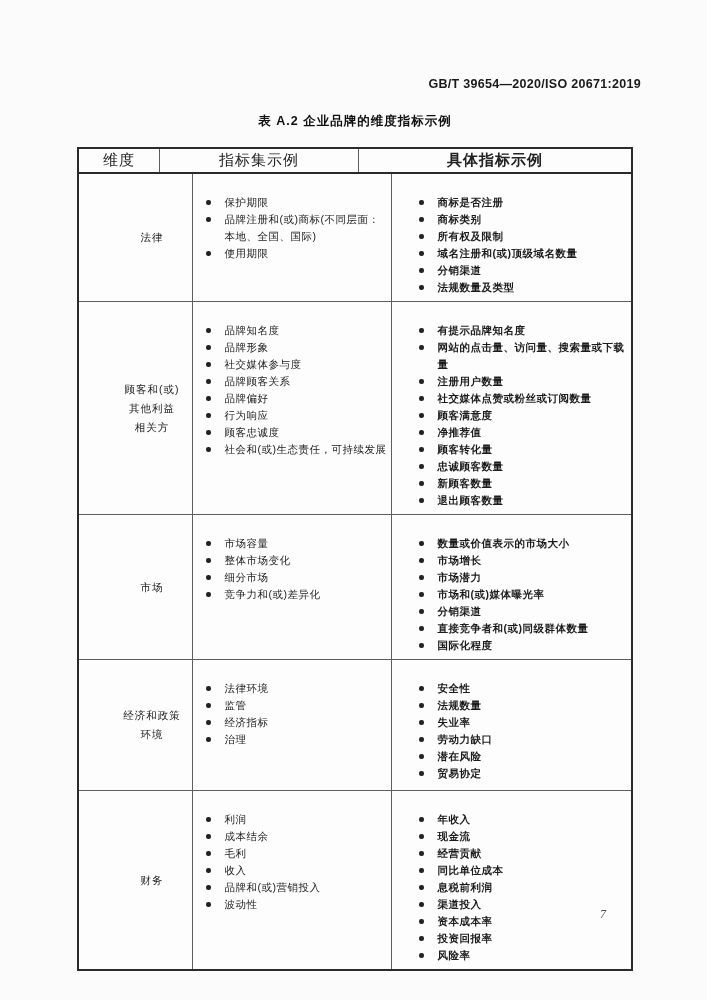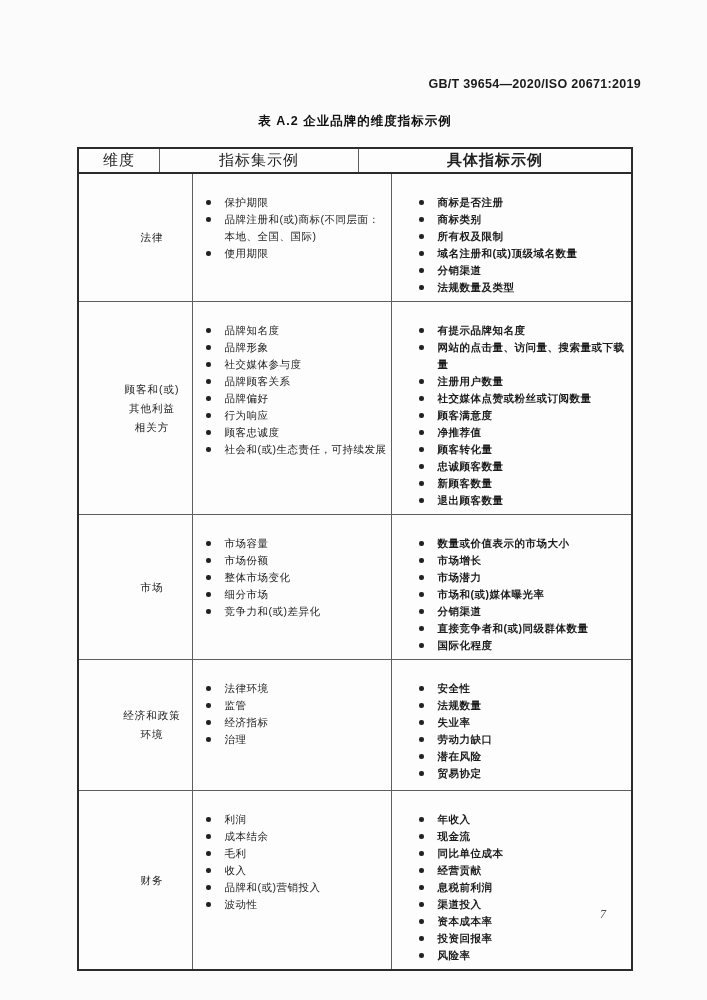--- a/index.html
+++ b/index.html
@@ -213,24 +213,20 @@
           <div>市场</div>
         </div>
         <div class="cell list-cell col-set">
           <ul class="blist">
             <li>
               <span class="bullet"></span>
               <span class="itext">市场容量</span>
             </li>
             <li>
               <span class="bullet"></span>
-              <span class="itext">市场份额</span>
-            </li>
-            <li>
-              <span class="bullet"></span>
               <span class="itext">整体市场变化</span>
             </li>
             <li>
               <span class="bullet"></span>
               <span class="itext">细分市场</span>
             </li>
             <li>
               <span class="bullet"></span>
               <span class="itext">竞争力和(或)差异化</span>
             </li>
@@ -360,25 +356,25 @@
             <li>
               <span class="bullet"></span>
               <span class="itext">年收入</span>
             </li>
             <li>
               <span class="bullet"></span>
               <span class="itext">现金流</span>
             </li>
             <li>
               <span class="bullet"></span>
+              <span class="itext">经营贡献</span>
+            </li>
+            <li>
+              <span class="bullet"></span>
               <span class="itext">同比单位成本</span>
-            </li>
-            <li>
-              <span class="bullet"></span>
-              <span class="itext">经营贡献</span>
             </li>
             <li>
               <span class="bullet"></span>
               <span class="itext">息税前利润</span>
             </li>
             <li>
               <span class="bullet"></span>
               <span class="itext">渠道投入</span>
             </li>
             <li>

